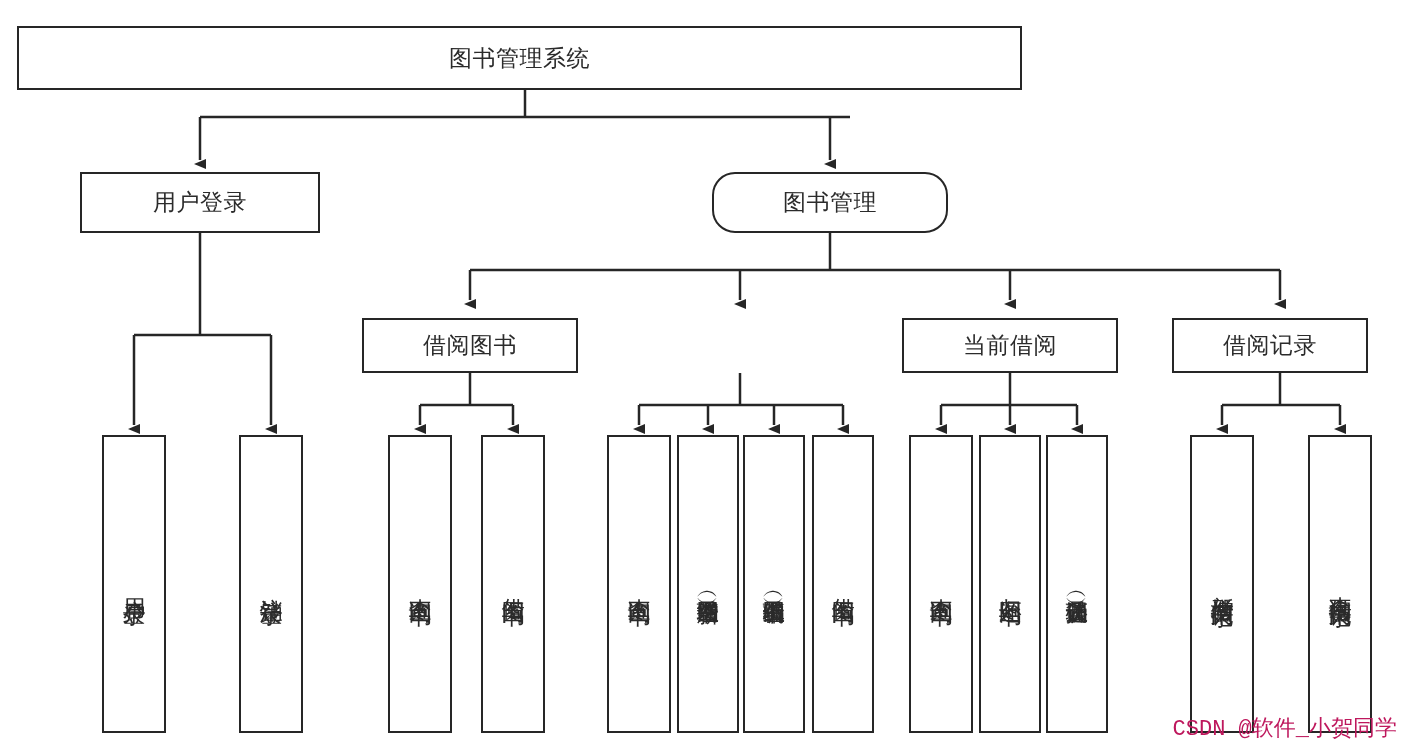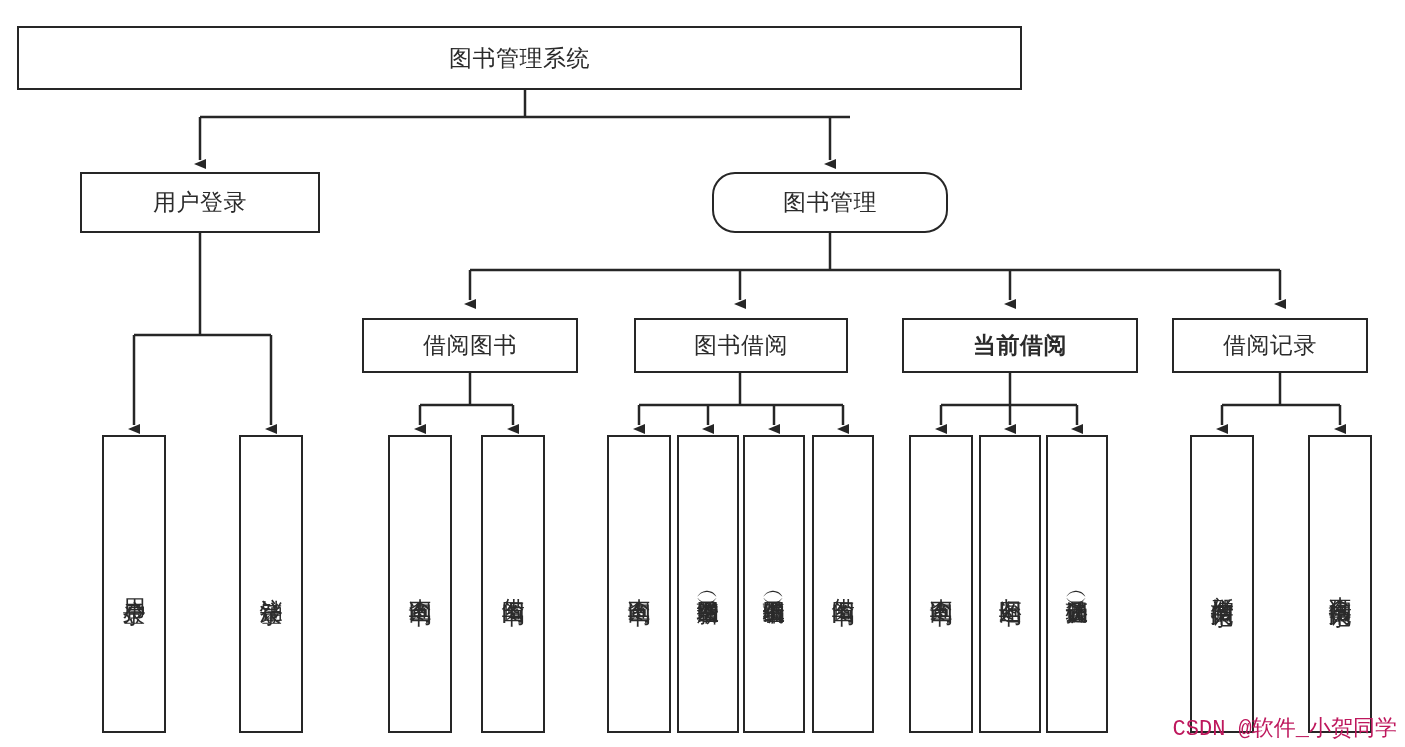--- a/index.html
+++ b/index.html
@@ -133,24 +133,21 @@
   <div class="node horizontal" style="left:80px; top:172px; width:240px; height:61px;">
     <span class="node-label">用户登录</span>
   </div>
   <div class="node horizontal" style="left:712px; top:172px; width:236px; height:61px;border-radius:23px;">
     <span class="node-label">图书管理</span>
   </div>
 
   <div class="node horizontal" style="left:362px; top:318px; width:216px; height:55px;">
     <span class="node-label">借阅图书</span>
   </div>
-  <div class="node horizontal" style="left:634px; top:318px; width:214px; height:55px;">
-    <span class="node-label">图书借阅</span>
-  </div>
-  <div class="node horizontal" style="left:902px; top:318px; width:236px; height:55px;font-weight:bold;">
+  <div class="node horizontal" style="left:902px; top:318px; width:216px; height:55px;">
     <span class="node-label">当前借阅</span>
   </div>
   <div class="node horizontal" style="left:1172px; top:318px; width:196px; height:55px;">
     <span class="node-label">借阅记录</span>
   </div>
 
   <div class="node vertical" style="left:102px; top:435px; width:64px; height:298px;">
     <span class="node-label">用户登录</span>
   </div>
   <div class="node vertical" style="left:239px; top:435px; width:64px; height:298px;">

